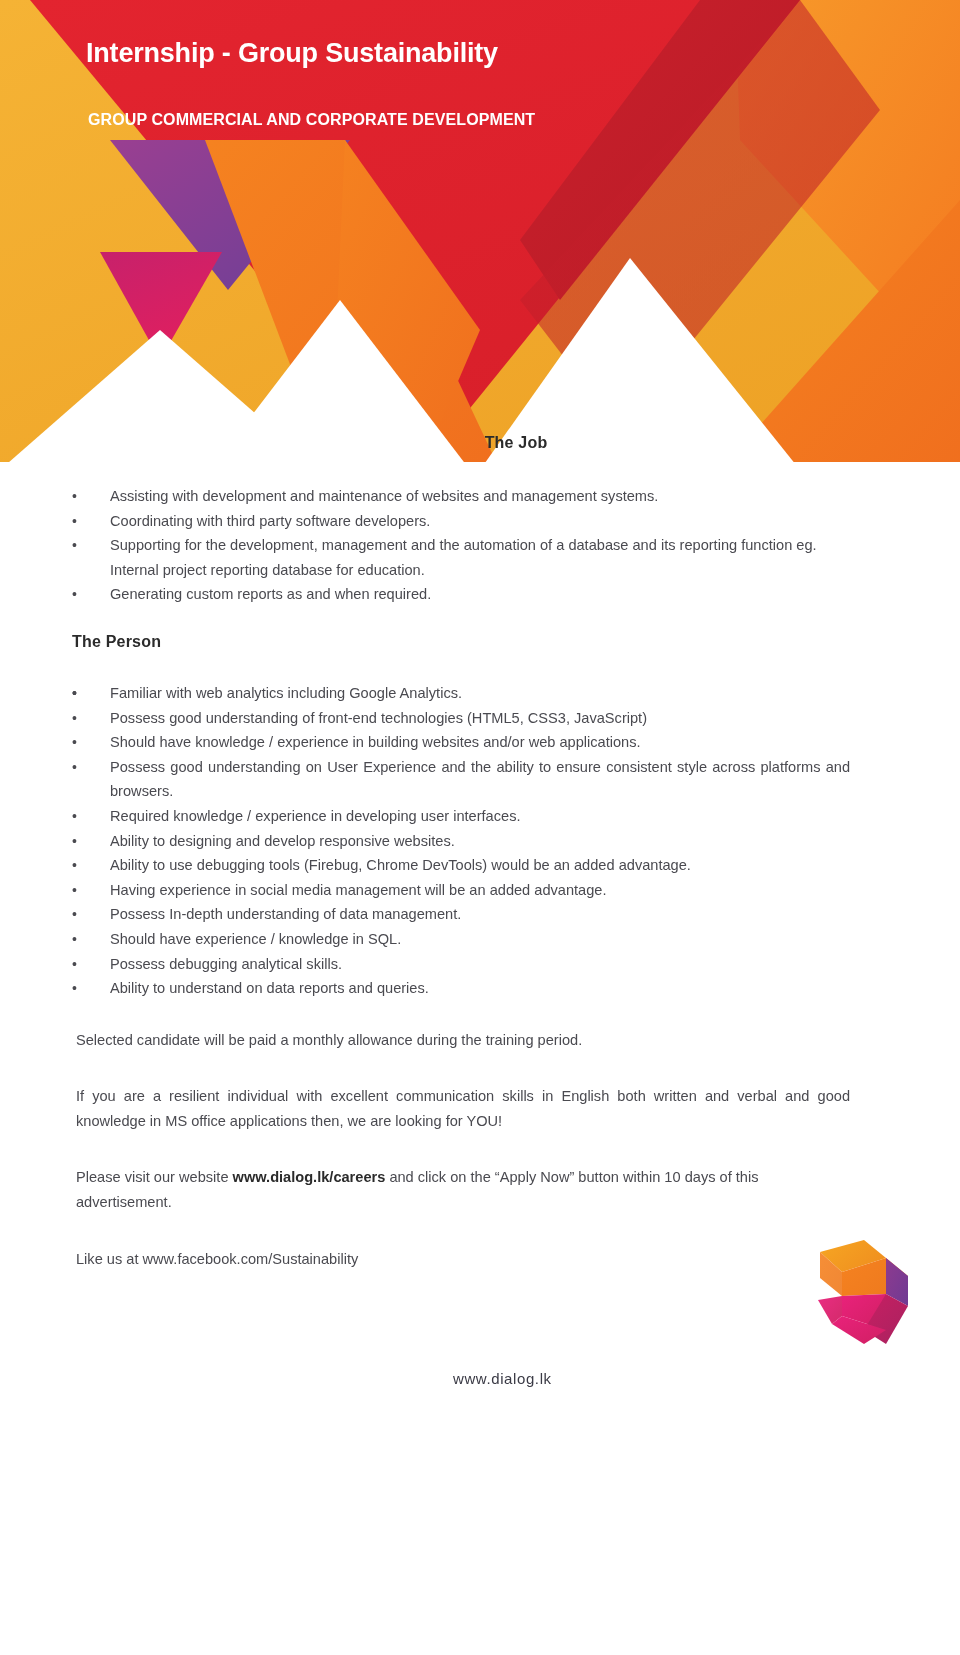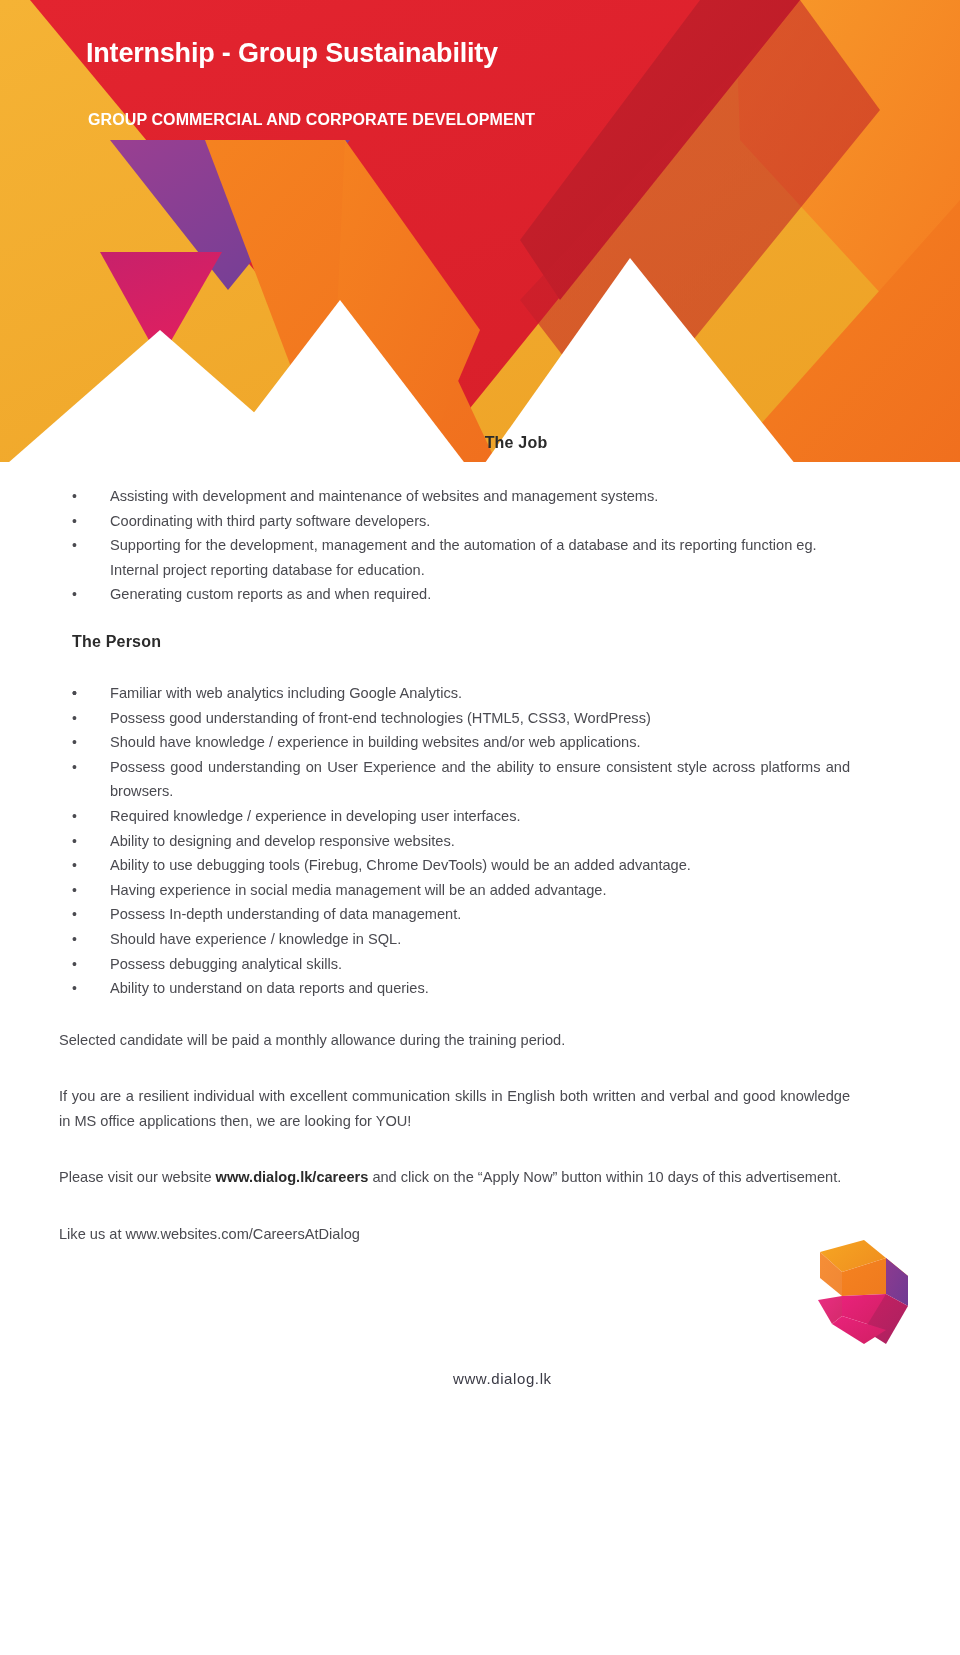--- a/index.html
+++ b/index.html
@@ -99,21 +99,21 @@
     position: absolute;
     left: 72px;
     top: 0;
     font-size: 14px;
     line-height: 24.6px;
     color: #4a4a50;
   }
 
   .para {
     margin: 0;
-    padding-left: 59px;
+    padding-left: 76px;
     padding-right: 110px;
     font-size: 14.6px;
     line-height: 24.6px;
     color: #4a4a50;
   }
   .para.justify { text-align: justify; }
   .para.gap-lg { margin-top: 27px; }
   .para.gap-md { margin-top: 32px; }
   .para b { font-weight: bold; color: #2b2b2b; }
 
@@ -249,21 +249,21 @@
     <ul class="bullets person">
       <li class="bullet-row">
         <span class="bullet-dot">•</span>
       </li>
       <li class="bullet-row">
         <span class="bullet-dot">•</span>
         <span>Familiar with web analytics including Google Analytics.</span>
       </li>
       <li class="bullet-row">
         <span class="bullet-dot">•</span>
-        <span>Possess good understanding of front-end technologies (HTML5, CSS3, WordPress)</span>
+        <span>Possess good understanding of front-end technologies (HTML5, CSS3, JavaScript)</span>
       </li>
       <li class="bullet-row">
         <span class="bullet-dot">•</span>
         <span>Should have knowledge / experience in building websites and/or web applications.</span>
       </li>
       <li class="bullet-row justify">
         <span class="bullet-dot">•</span>
         <span>Possess good understanding on User Experience and the ability to ensure consistent style across platforms and browsers.</span>
       </li>
       <li class="bullet-row">
@@ -299,21 +299,21 @@
         <span>Ability to understand on data reports and queries.</span>
       </li>
     </ul>
 
     <p class="para gap-lg">Selected candidate will be paid a monthly allowance during the training period.</p>
 
     <p class="para justify gap-md">If you are a resilient individual with excellent communication skills in English both written and verbal and good knowledge in MS office applications then, we are looking for YOU!</p>
 
     <p class="para gap-md"><span>Please visit our website </span><b>www.dialog.lk/careers</b><span> and click on the “Apply Now” button within 10 days of this advertisement.</span></p>
 
-    <p class="para gap-md">Like us at www.websites.com/CareersAtDialog</p>
+    <p class="para gap-md">Like us at www.facebook.com/Sustainability</p>
 
   </div>
 
   <div class="logo-area">
     <div class="logo-mark">
       <svg width="100" height="110" viewBox="0 0 100 110" xmlns="http://www.w3.org/2000/svg">
         <defs>
           <linearGradient id="lgA" x1="0" y1="0" x2="1" y2="0.6">
             <stop offset="0%" stop-color="#f6a623"></stop>
             <stop offset="100%" stop-color="#f0901f"></stop>

